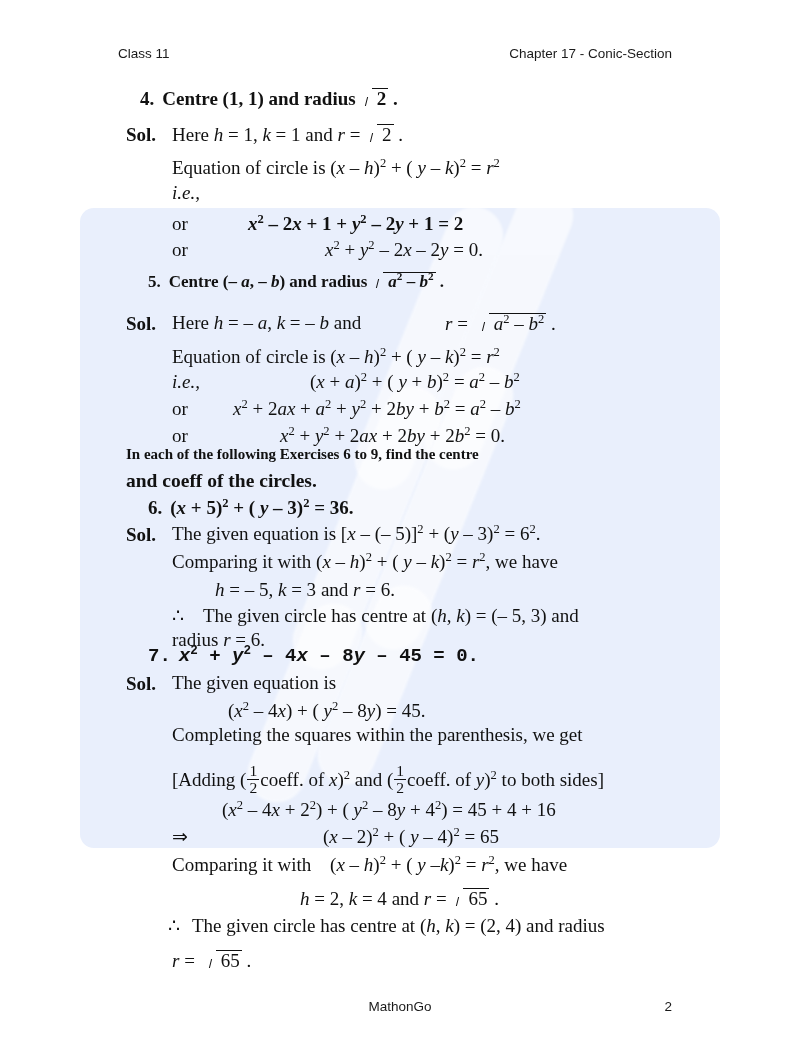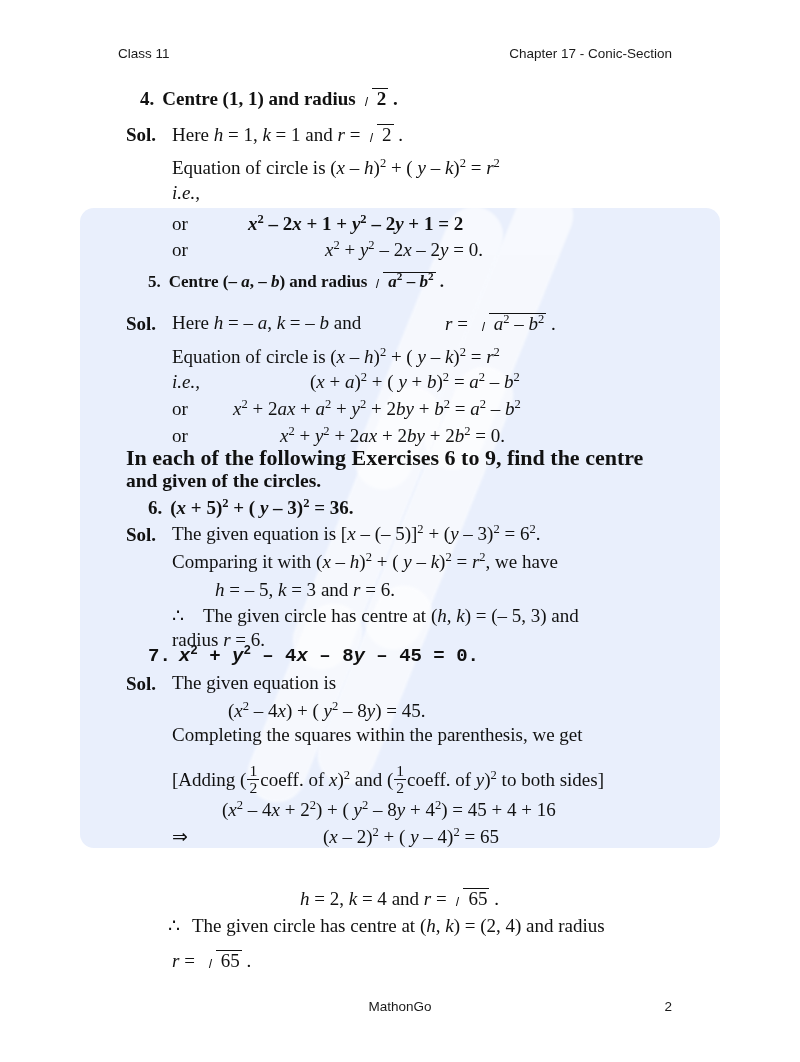--- a/index.html
+++ b/index.html
@@ -160,22 +160,22 @@
     <div class="ln" style="left:172px;top:399px;">or</div>
     <div class="ln" style="left:233px;top:399px;">
       <i class="v">x</i><sup>2</sup> + 2<i class="v">ax</i> + <i class="v">a</i><sup>2</sup> + <i class="v">y</i><sup>2</sup> + 2<i class="v">by</i> + <i class="v">b</i><sup>2</sup> = <i class="v">a</i><sup>2</sup> – <i class="v">b</i><sup>2</sup>
     </div>
 
     <div class="ln" style="left:172px;top:426px;">or</div>
     <div class="ln" style="left:280px;top:426px;">
       <i class="v">x</i><sup>2</sup> + <i class="v">y</i><sup>2</sup> + 2<i class="v">ax</i> + 2<i class="v">by</i> + 2<i class="v">b</i><sup>2</sup> = 0.
     </div>
 
-    <div class="ln bold" style="left:126px;top:447px;font-size:22px;">In each of the following Exercises 6 to 9, find the centre</div>
-    <div class="ln bold" style="left:126px;top:471px;font-size:19.5px;">and given of the circles.</div>
+    <div class="ln bold" style="left:126px;top:447px;font-size:15px;">In each of the following Exercises 6 to 9, find the centre</div>
+    <div class="ln bold" style="left:126px;top:471px;font-size:19.5px;">and coeff of the circles.</div>
 
     <div class="ln bold" style="left:148px;top:498px;">
       <span>6.</span><span class="sp w8"></span>(<i class="v">x</i> + 5)<sup>2</sup> + ( <i class="v">y</i> – 3)<sup>2</sup> = 36.
     </div>
 
     <div class="lbl" style="left:126px;top:524px;">Sol.</div>
     <div class="ln" style="left:172px;top:524px;">
       <span>The given equation is</span> [<i class="v">x</i> – (– 5)]<sup>2</sup> + (<i class="v">y</i> – 3)<sup>2</sup> = 6<sup>2</sup>.
     </div>
 
@@ -214,20 +214,23 @@
 
     <div class="ln" style="left:222px;top:800px;">
       (<i class="v">x</i><sup>2</sup> – 4<i class="v">x</i> + 2<sup>2</sup>) + ( <i class="v">y</i><sup>2</sup> – 8<i class="v">y</i> + 4<sup>2</sup>) = 45 + 4 + 16
     </div>
 
     <div class="ln" style="left:172px;top:827px;">⇒</div>
     <div class="ln" style="left:323px;top:827px;">
       (<i class="v">x</i> – 2)<sup>2</sup> + ( <i class="v">y</i> – 4)<sup>2</sup> = 65
     </div>
 
+    <div class="ln" style="left:172px;top:855px;">
+      <span>Comparing it with</span><span class="sp w14"></span> (<i class="v">x</i> – <i class="v">h</i>)<sup>2</sup> + ( <i class="v">y</i> –<i class="v">k</i>)<sup>2</sup> = <i class="v">r</i><sup>2</sup>, <span>we have</span>
+    </div>
 
     <div class="ln" style="left:300px;top:888px;">
       <i class="v">h</i> = 2, <i class="v">k</i> = 4 <span>and</span> <i class="v">r</i> = <span class="sp w4"></span><span class="rad"><span class="radbody">65</span></span> .
     </div>
 
     <div class="ln" style="left:168px;top:916px;">∴</div>
     <div class="ln" style="left:192px;top:916px;">
       <span>The given circle has centre at</span> (<i class="v">h</i>, <i class="v">k</i>) = (2, 4) <span>and radius</span>
     </div>
     <div class="ln" style="left:172px;top:950px;">

